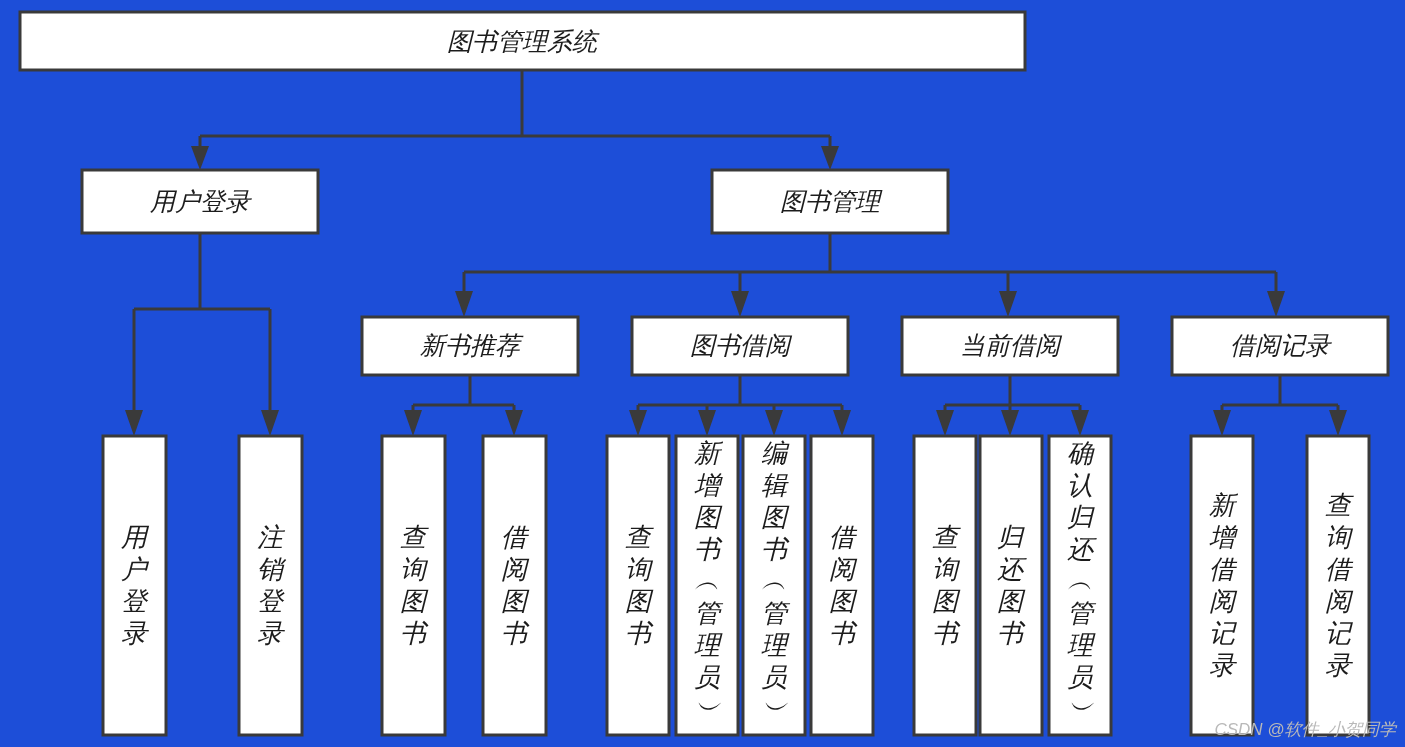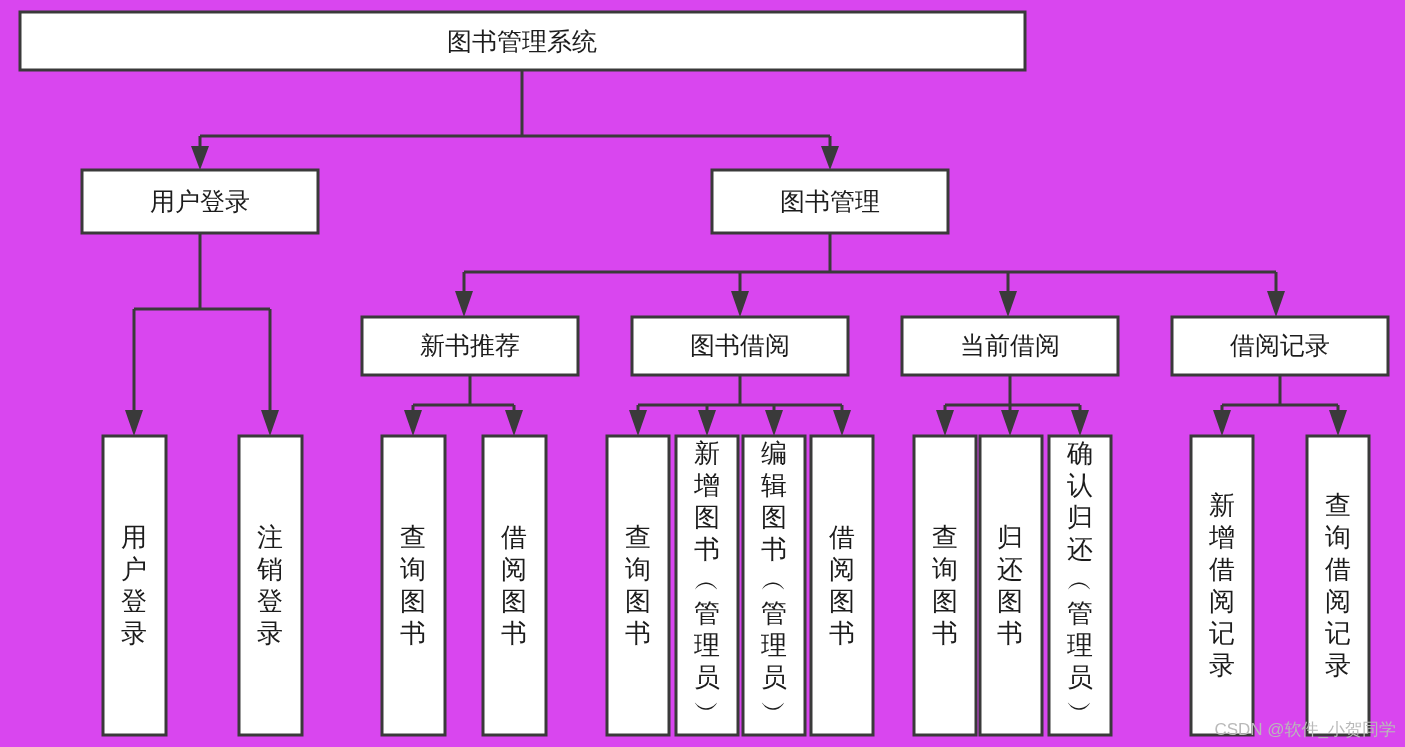--- a/index.html
+++ b/index.html
@@ -7,22 +7,23 @@
     padding: 0;
     background: #ffffff;
   }
   body {
     font-family: "Liberation Sans", "DejaVu Sans", sans-serif;
   }
   #diagram-root {
     position: relative;
     width: 1405px;
     height: 747px;
-    background: #d946ef;
+    background: #1d4ed8;
     overflow: hidden;
+    font-style: italic;
   }
   svg#tree {
     position: absolute;
     left: 0;
     top: 0;
     width: 1405px;
     height: 747px;
   }
   .node-box {
     fill: #ffffff;

